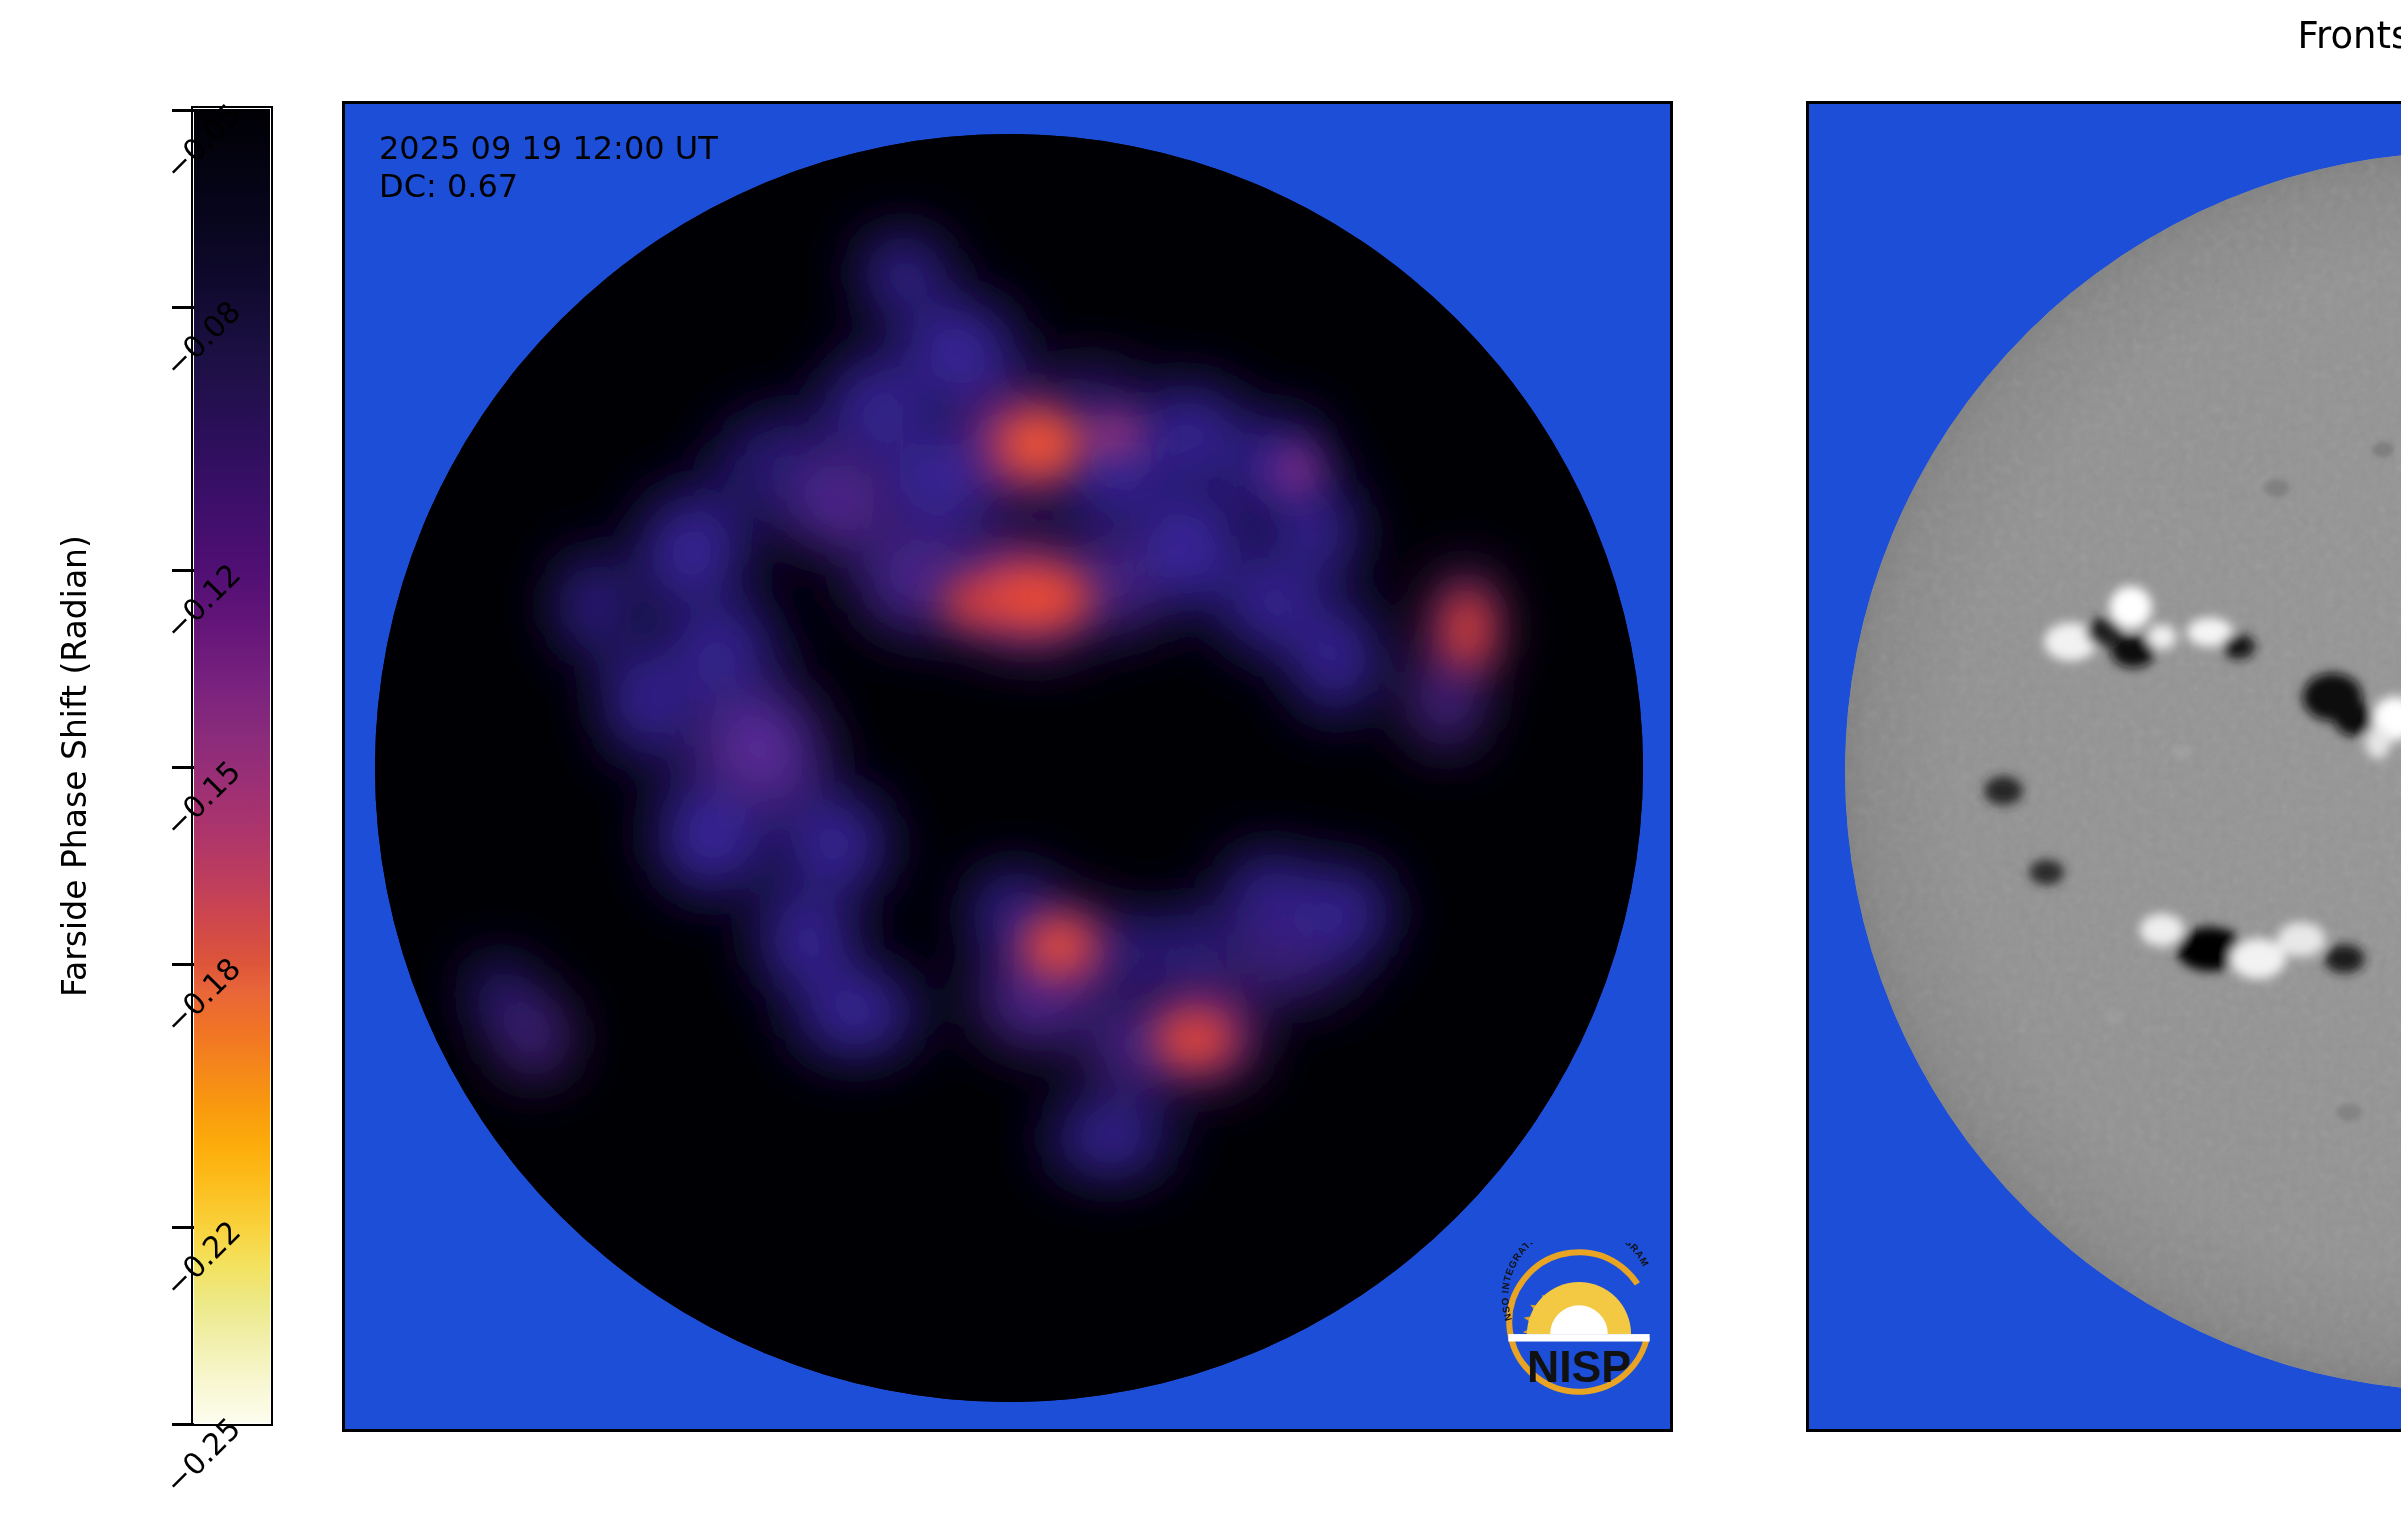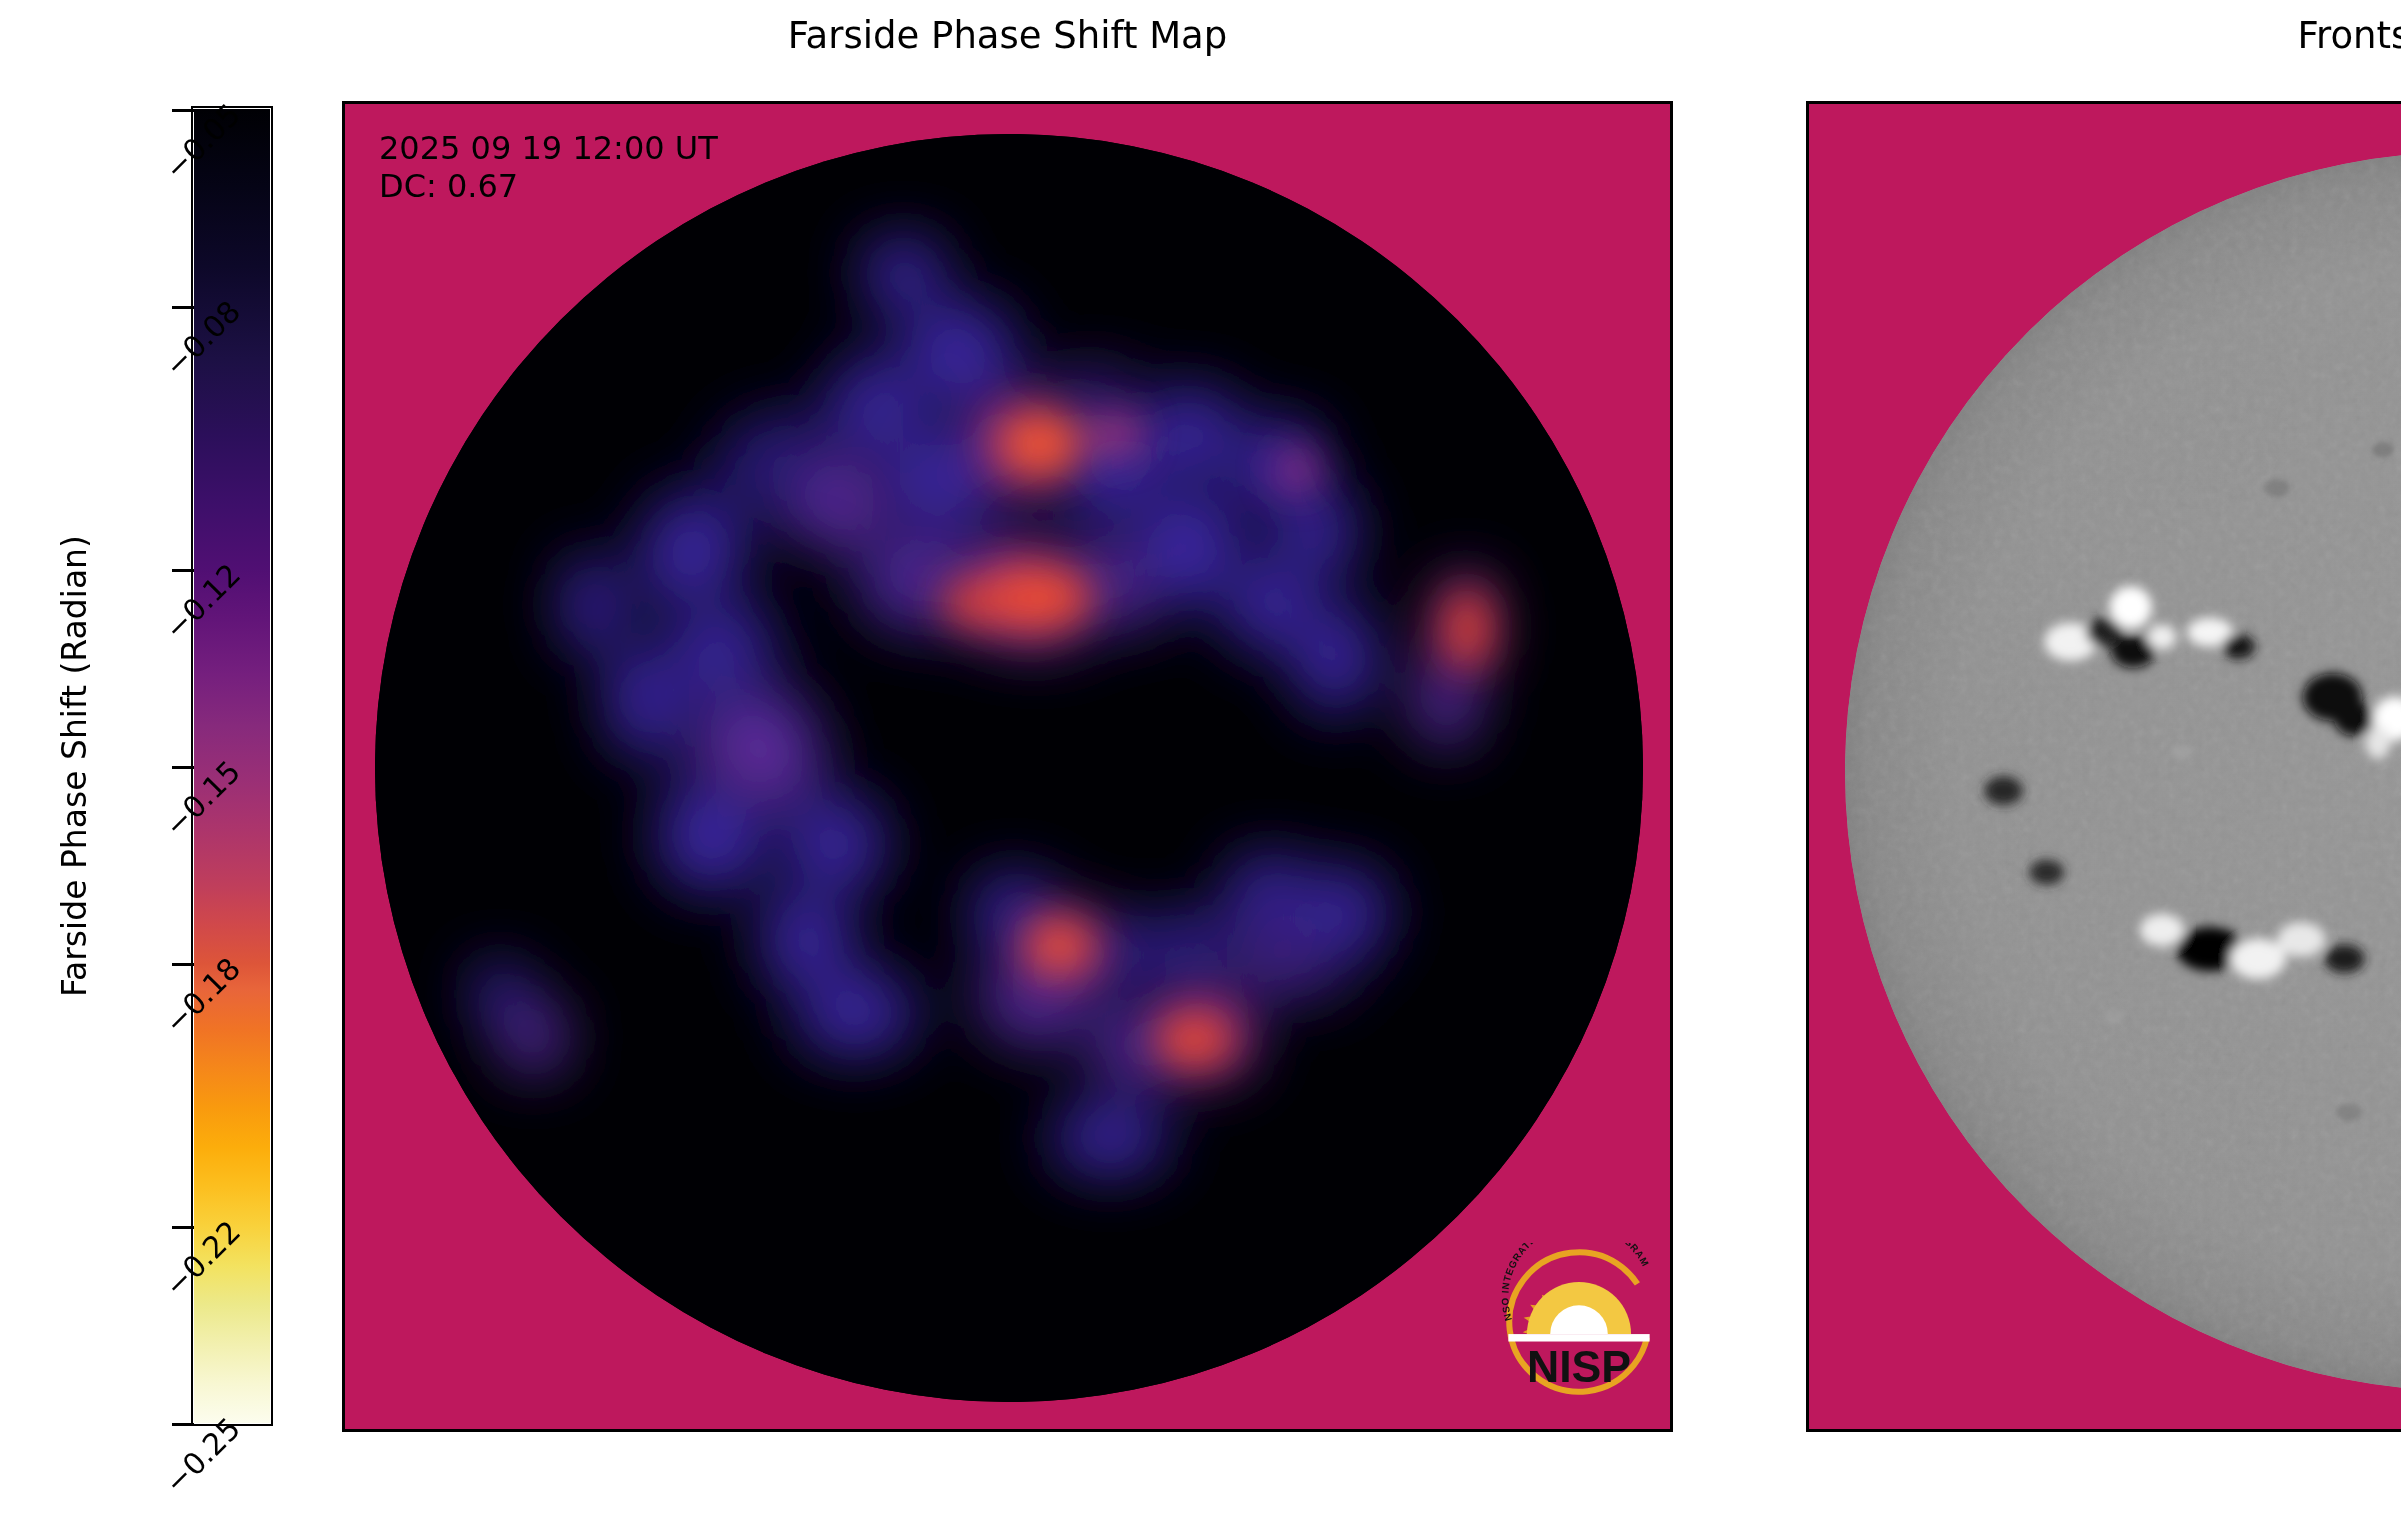--- a/index.html
+++ b/index.html
@@ -45,21 +45,21 @@
   .ctick{position:absolute;left:-22px;width:22px;height:0;border-top:3.8px solid #000;}
   .ctlabel{position:absolute;right:35px;font-size:30px;color:#000;white-space:nowrap;
            transform-origin:100% 50%;transform:translateY(-50%) rotate(-45deg);}
 
   #cbar-axis-label{position:absolute;left:-120px;top:657px;
       font-size:33px;white-space:nowrap;color:#000;
       transform-origin:50% 50%;transform:translate(-50%,-50%) rotate(-90deg);}
 
   
   .panel{position:absolute;border:3.4px solid #000;box-sizing:border-box;
-         background:#be185d;overflow:hidden;}
+         background:#1d4ed8;overflow:hidden;}
   #panel-left{left:342px;top:101px;width:1331px;height:1331px;}
   #panel-right{left:1806px;top:101px;width:1332px;height:1331px;}
 
   .disc{position:absolute;border-radius:50%;overflow:hidden;}
 
   
   #farside-disc{left:30px;top:30px;width:1268px;height:1268px;background:#000004;}
 
   
   #frontside-disc{left:36px;top:48px;width:1239px;height:1239px;background:#909090;}
@@ -95,21 +95,20 @@
         <div class="ctick" style="top: 854px;"></div>
         <div class="ctlabel" style="top: 854px;">−0.18</div>
         <div class="ctick" style="top: 1117px;"></div>
         <div class="ctlabel" style="top: 1117px;">−0.22</div>
         <div class="ctick" style="top: 1314px;"></div>
         <div class="ctlabel" style="top: 1314px;">−0.25</div>
       </div>
   </div>
   <div id="cbar-border"></div>
 
-  <div id="title-left" class="title">Farside Phase Shift Map</div>
   <div id="title-right" class="title">Frontside Mag Map</div>
 
   <div id="panel-left" class="panel">
 
     <div class="disc" id="farside-disc">
       <svg width="1268" height="1268" viewBox="0 0 2640 2640" style="position:absolute;left:0;top:0;">
         <defs>
           <filter id="sm" x="-40%" y="-40%" width="180%" height="180%">
             <feGaussianBlur stdDeviation="62"></feGaussianBlur>
           </filter>

